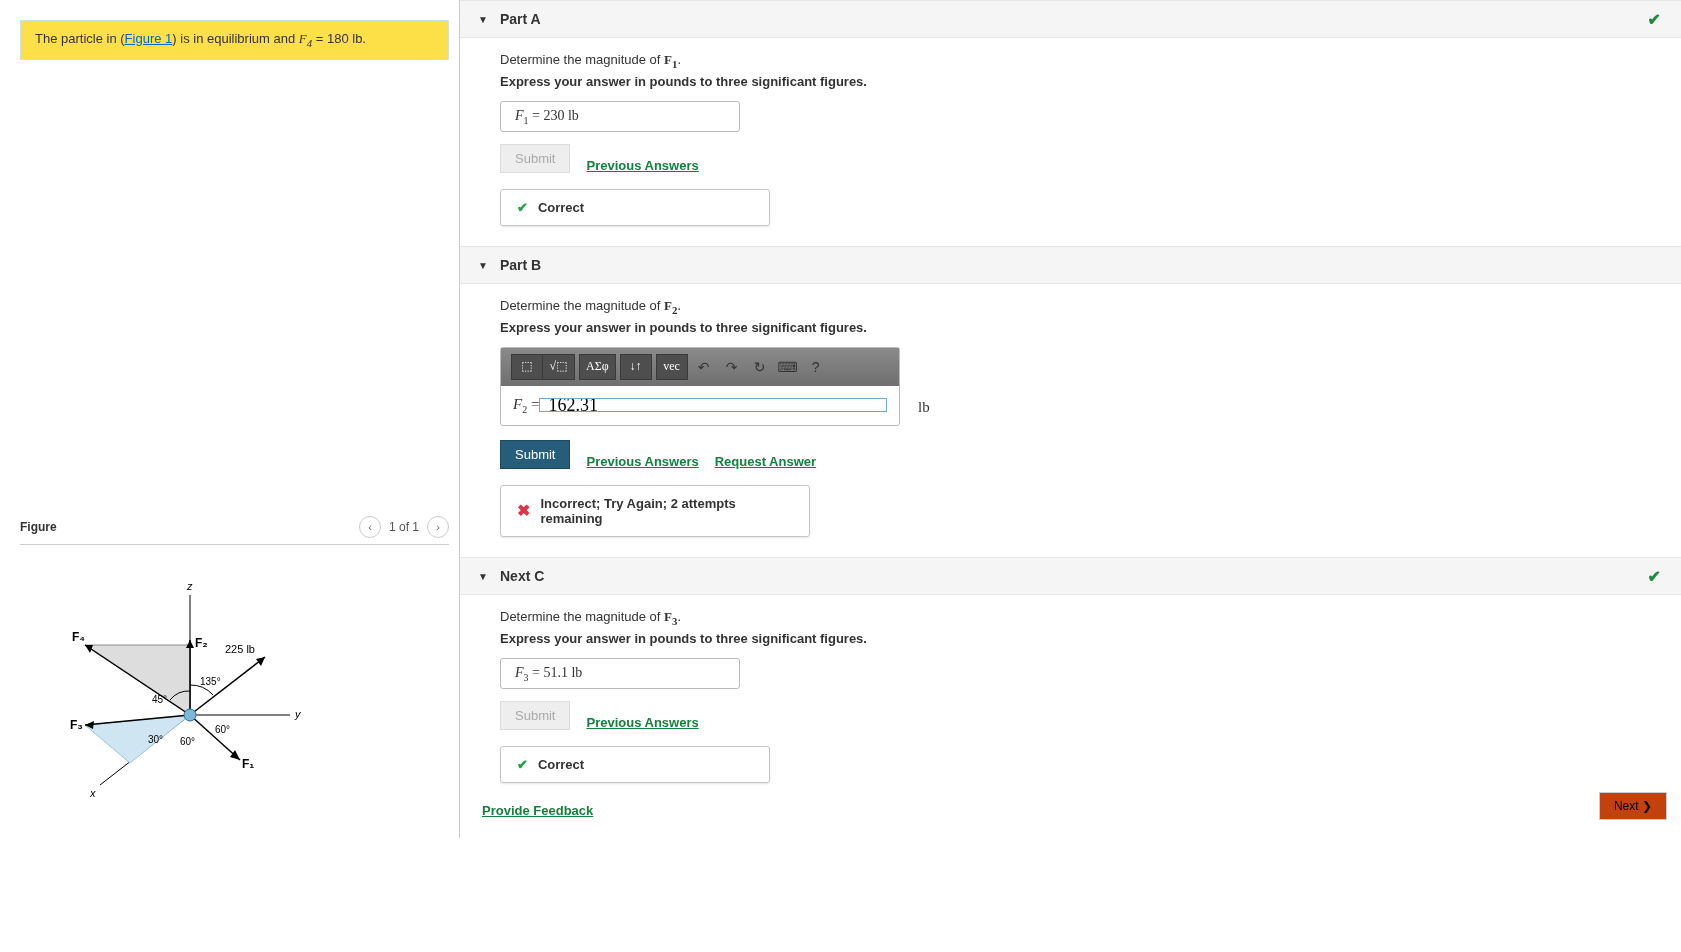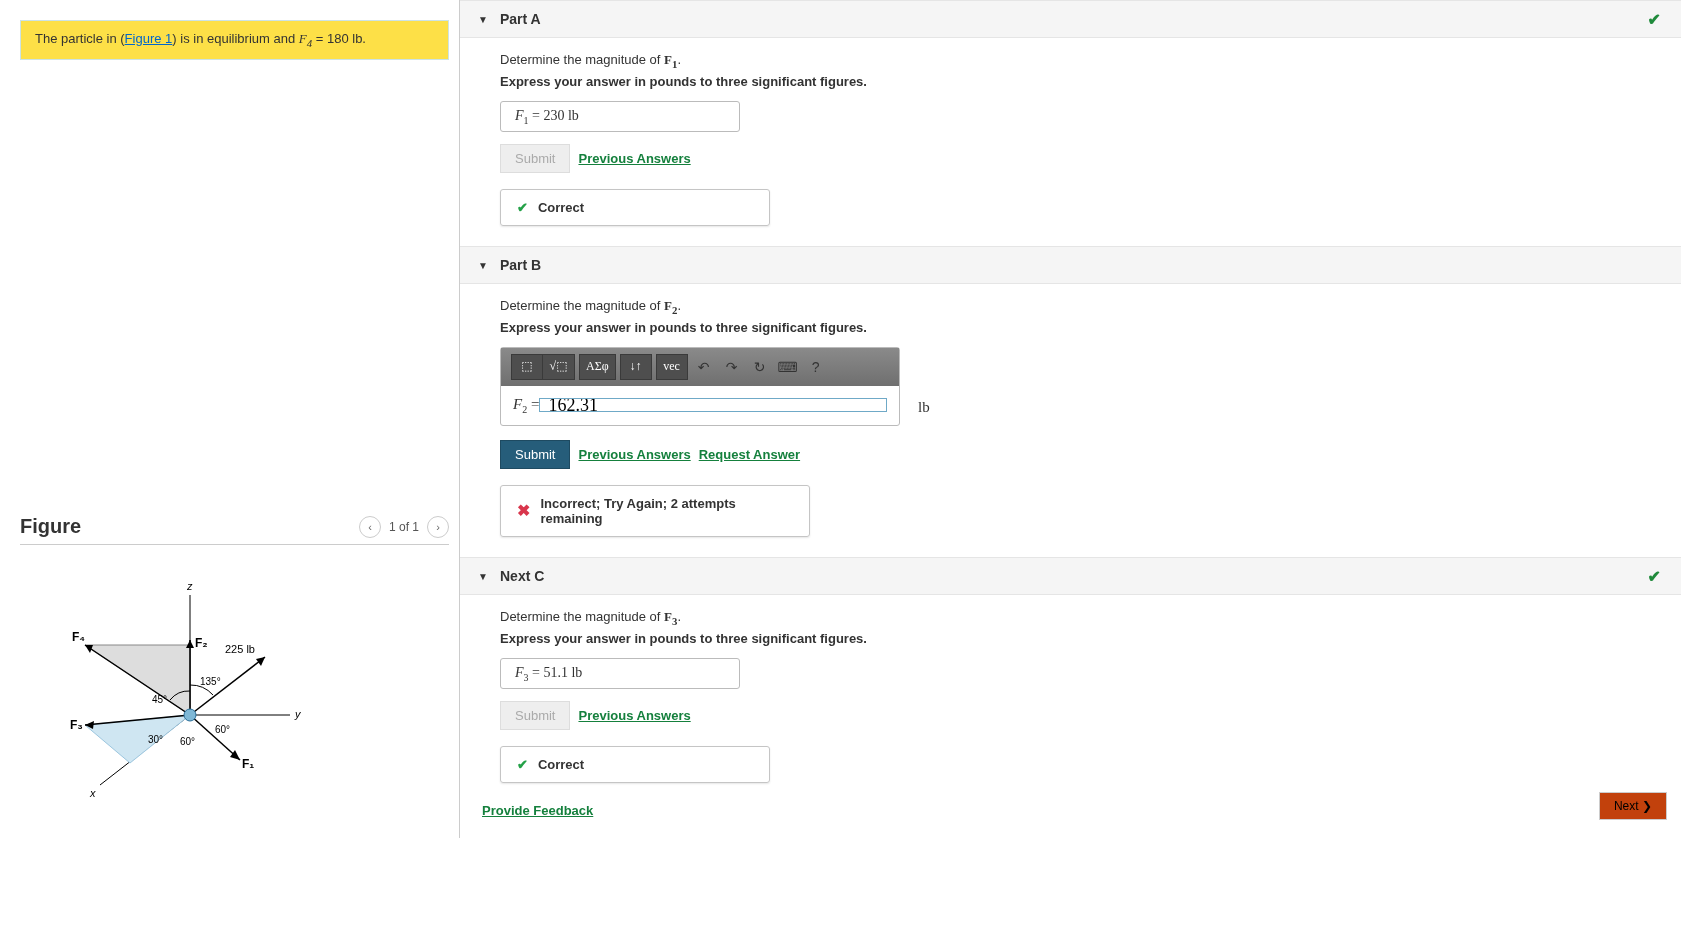--- a/index.html
+++ b/index.html
@@ -3,36 +3,36 @@
 <meta charset="utf-8">
 <style>
   * { box-sizing: border-box; margin: 0; padding: 0; }
   body { font-family: Arial, Helvetica, sans-serif; font-size: 13px; color: #333; background: #fff; }
   .page { display: flex; width: 1681px; }
   .left-col { width: 460px; border-right: 1px solid #ccc; padding: 20px 10px 10px 20px; display:flex; flex-direction:column; }
   .right-col { flex: 1; padding: 0 0 20px 0; position:relative; }
   .prompt-box { background: #fde047; border: 1px solid #cce3e5; padding: 10px 14px; font-size: 13px; margin-bottom: 20px; }
   .prompt-box a { color: #0066cc; text-decoration: underline; }
   .fig-header { display:flex; align-items:center; justify-content:space-between; border-bottom:1px solid #ccc; padding-bottom:6px; margin-top:auto;}
-  .fig-header h3 { font-size:20px; font-weight:bold; }
+  .fig-header h3 { font-size:12px; font-weight:bold; }
   .fig-nav { display:flex; align-items:center; gap:8px; font-size:12px; color:#555;}
   .circ-btn { width:22px; height:22px; border:1px solid #ccc; border-radius:50%; display:flex; align-items:center; justify-content:center; font-size:11px; color:#666; background:#fff; cursor:pointer;}
   .fig-canvas { padding:20px 10px; }
   svg.fig { width: 310px; height: 240px; }
 
   .part { margin-bottom: 6px; }
   .part-head { background: #f5f5f5; border-top:1px solid #e5e5e5; border-bottom:1px solid #e5e5e5; padding: 10px 40px; font-weight:bold; font-size:14px; position:relative;}
   .part-head .caret { position:absolute; left:18px; top:13px; font-size:10px; }
   .checkmark-right { position:absolute; right:20px; top:50%; transform:translateY(-50%); color:#1f8a3b; font-size:16px; }
   .part-body { padding: 14px 0 14px 40px; }
   .instr { margin-bottom:4px; }
   .instr2 { font-weight:bold; margin-bottom:12px; }
   .ansbox { border:1px solid #bbb; border-radius:3px; padding:6px 14px; width:240px; font-family: 'Times New Roman', serif; font-size:14px; margin-bottom:12px; }
   .ansbox .sub { font-size:10px; vertical-align: sub; }
-  .btnrow { display:flex; align-items:center; gap:8px; margin-bottom:16px; }
+  .btnrow { display:flex; align-items:flex-end; gap:16px; margin-bottom:16px; }
   .btn-submit { background:#265d7a; color:#fff; border:1px solid #1e4a61; padding:6px 14px; font-size:13px; cursor:pointer; }
   .btn-submit.disabled { background:#eee; color:#aaa; border-color:#ddd; cursor:default; }
   a.link { color:#15803d; text-decoration:underline; font-size:13px; font-weight:bold; }
   .feedback-box { border:1px solid #c5c5c5; border-radius:3px; padding:10px 16px; width:270px; font-weight:bold; display:flex; align-items:center; gap:10px; box-shadow: 0 1px 2px rgba(0,0,0,0.1);}
   .feedback-box.correct .icon { color:#24a148; }
   .feedback-box.wrong { width:310px; }
   .feedback-box.wrong .icon { color:#d9364c; font-size:16px; }
   .eq-editor { border:1px solid #bbb; border-radius:3px; width:400px; padding:0; margin-bottom:14px; }
   .eq-toolbar { background: linear-gradient(#8a8a8a,#6f6f6f); padding:6px 10px; display:flex; align-items:center; gap:4px; }
   .tbgroup { display:flex; gap:0; }

